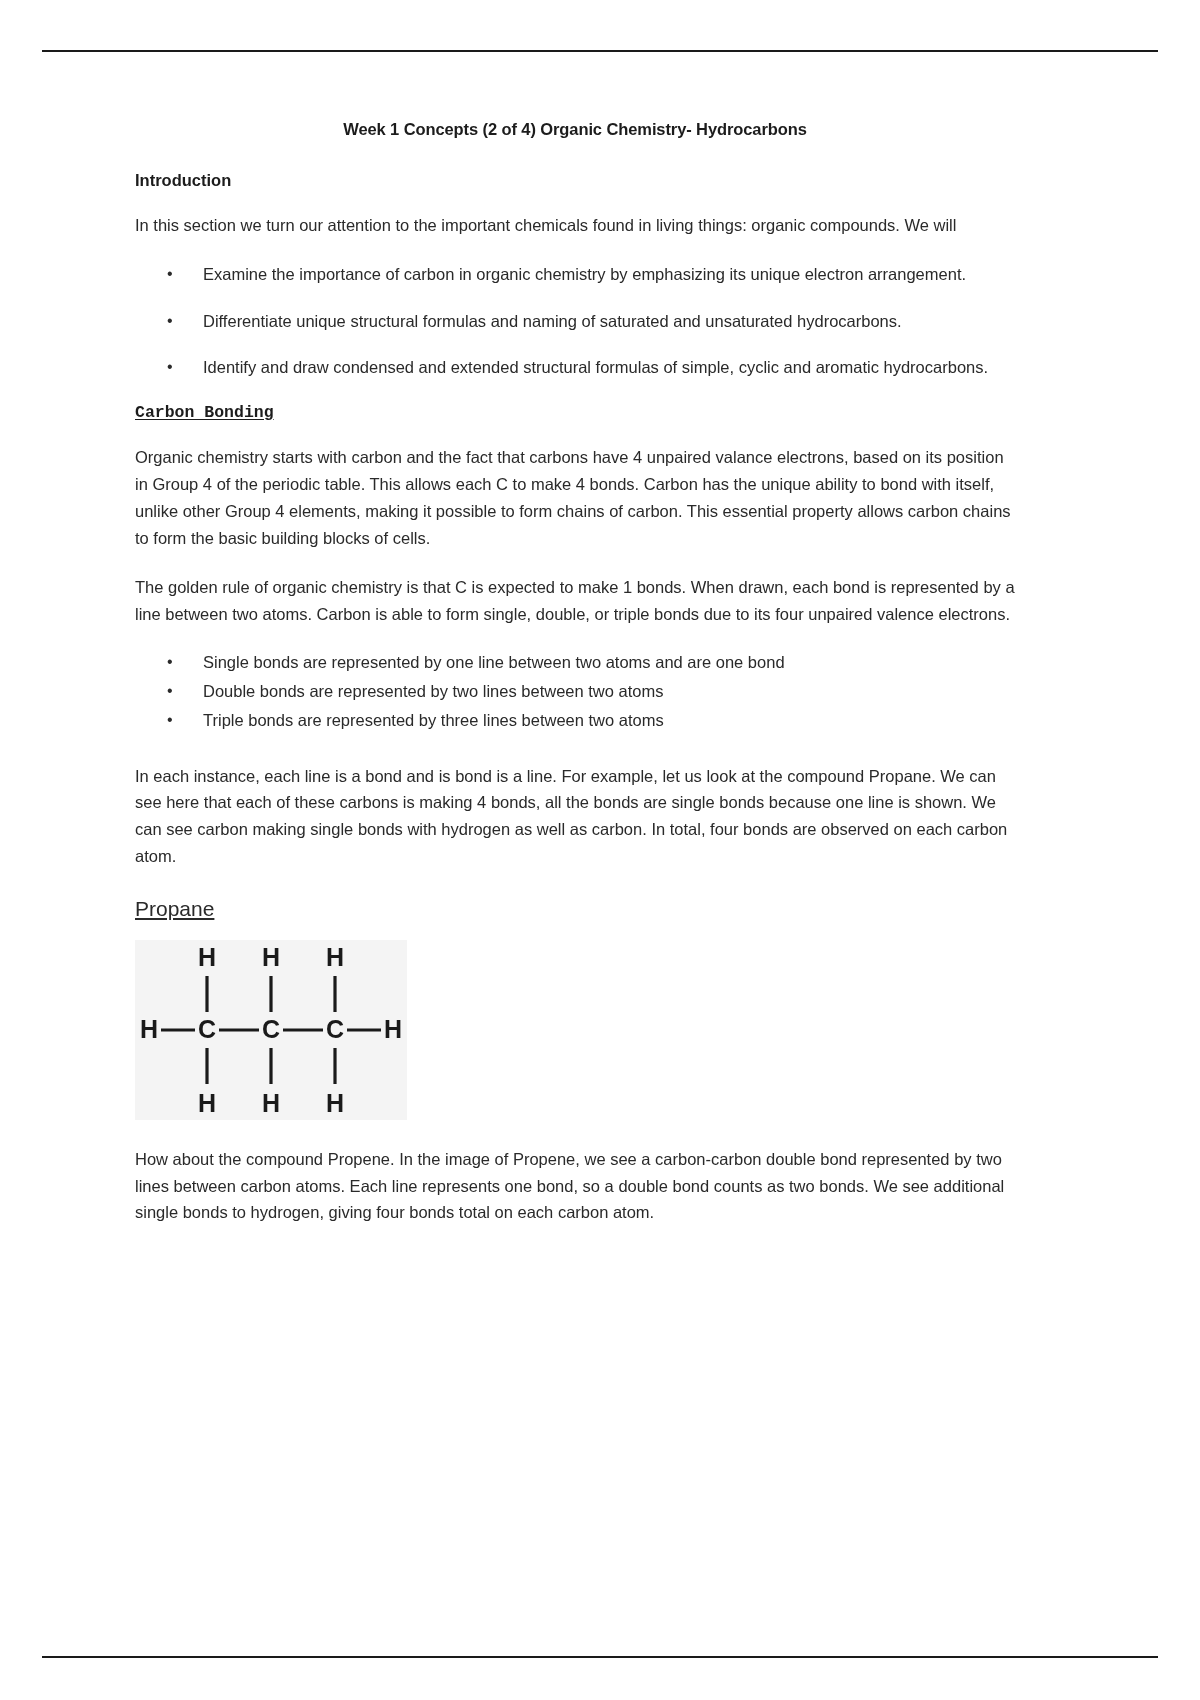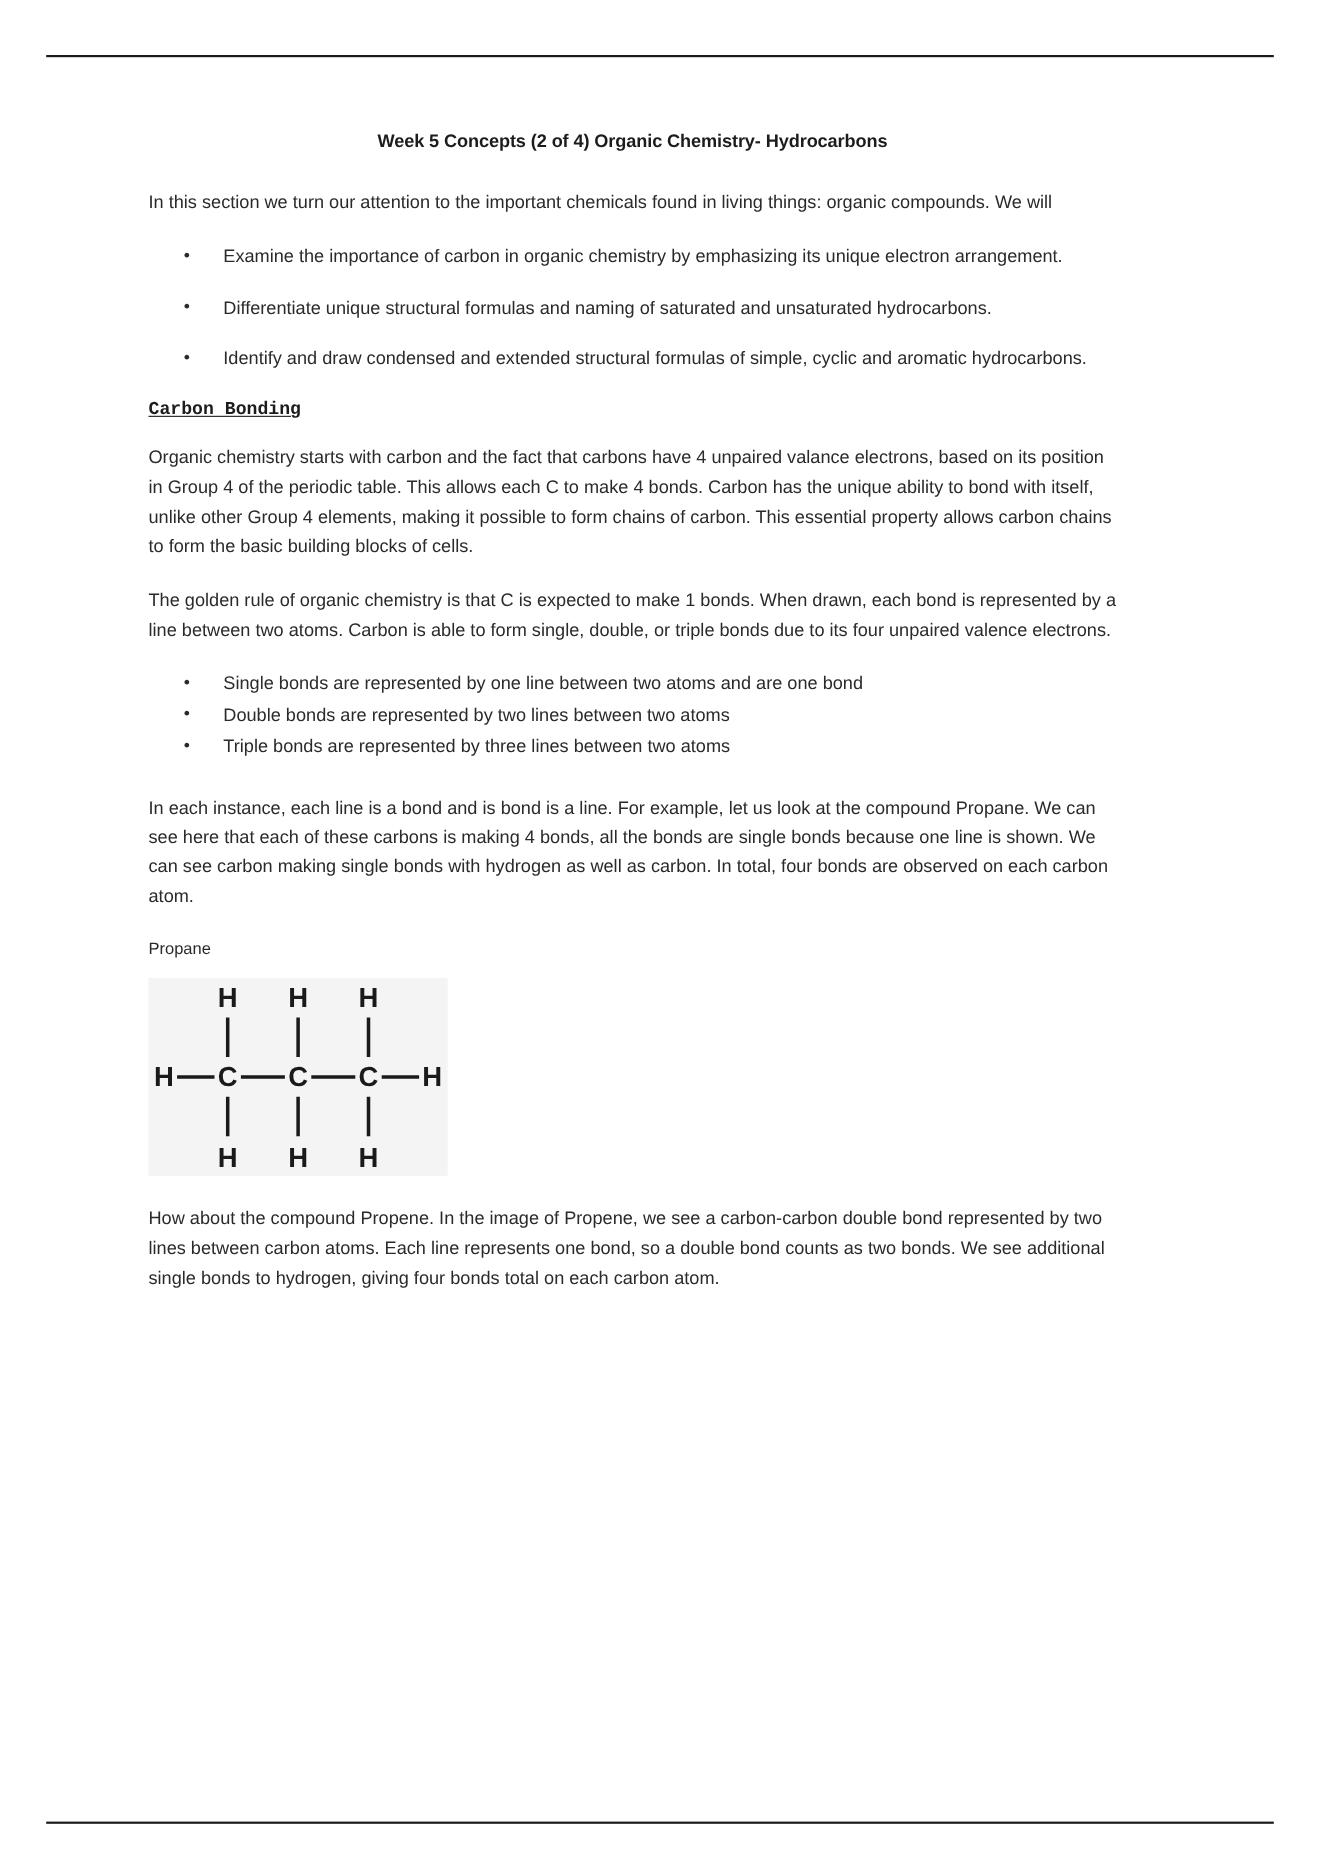--- a/index.html
+++ b/index.html
@@ -91,24 +91,25 @@
   }
   ul.bullets > li .dot {
     position: absolute;
     left: 0;
     top: 0;
     font-size: 16px;
     line-height: 1.62;
     color: #2a2a2a;
   }
   .caption-label {
-    font-size: 15px;
+    font-size: 21px;
     line-height: 1.6;
     margin: 10px 0 14px 0;
     color: #2a2a2a;
+    text-decoration: underline;
   }
   .molecule-figure {
     background: #f4f4f4;
     width: 272px;
     height: 180px;
     margin: 0 0 26px 0;
     position: relative;
   }
   .molecule-svg {
     display: block;
@@ -128,22 +129,23 @@
 </style>
 </head>
 <body>
 
 <div class="page">
 
   <div class="rule-top"></div>
 
   <div class="content">
 
-    <div class="doc-title">Week 5 Concepts (2 of 4) Organic Chemistry- Hydrocarbons</div>
-
+    <div class="doc-title">Week 1 Concepts (2 of 4) Organic Chemistry- Hydrocarbons</div>
+
+    <h2 class="section-heading">Introduction</h2>
 
     <p class="body-text">In this section we turn our attention to the important chemicals found in living things: organic compounds. We will</p>
 
     <ul class="bullets">
       <li>
         <span class="dot">•</span>
         <span>Examine the importance of carbon in organic chemistry by emphasizing its unique electron arrangement.</span>
       </li>
       <li>
         <span class="dot">•</span>

